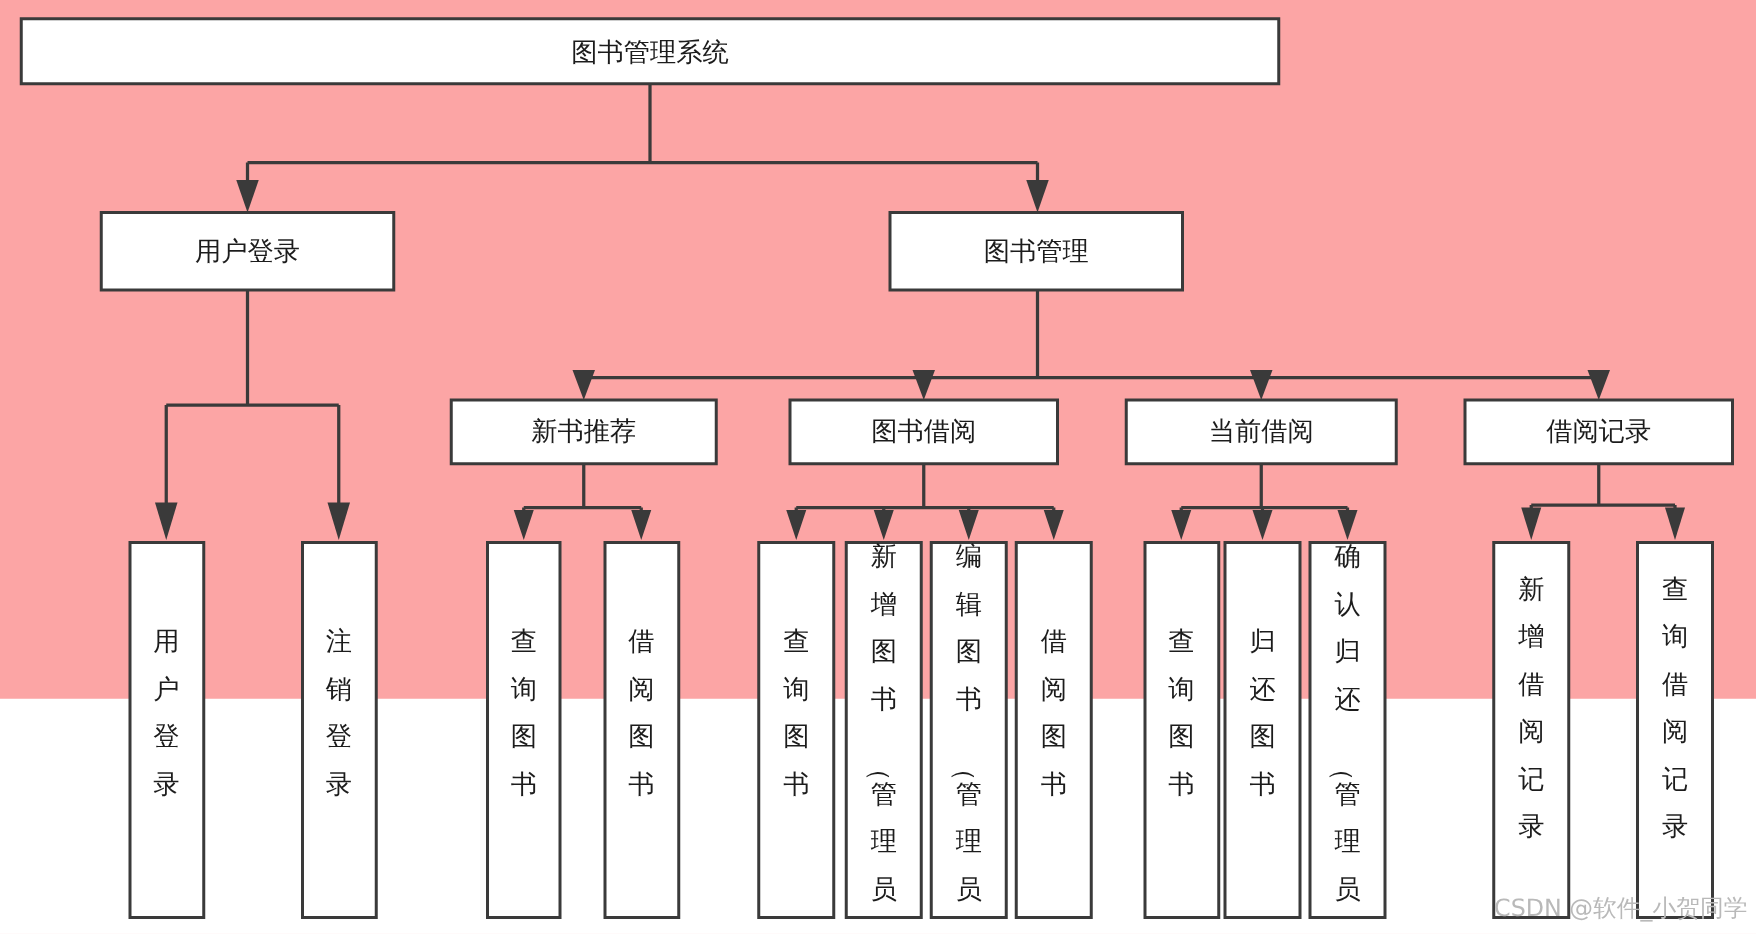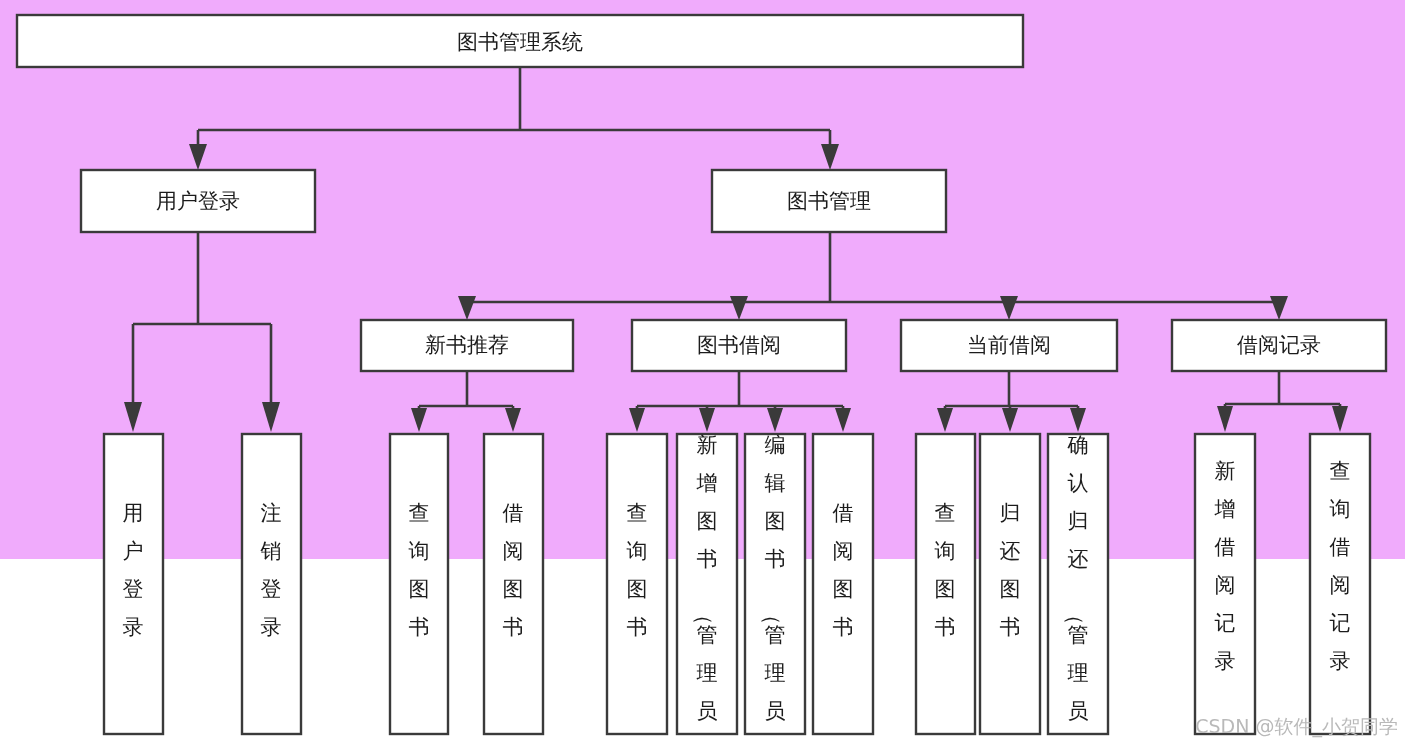--- a/index.html
+++ b/index.html
@@ -11,21 +11,21 @@
   body {
     font-family: "DejaVu Sans", "Liberation Sans", sans-serif;
     width: 1405px;
     height: 747px;
     overflow: hidden;
   }
   #diagram-root {
     position: relative;
     width: 1405px;
     height: 559px;
-    background: #f0abfc;
+    background: #fca5a5;
   }
   svg#diagram-svg {
     position: absolute;
     top: 0;
     left: 0;
     width: 1405px;
     height: 747px;
     display: block;
   }
   .node-rect {

